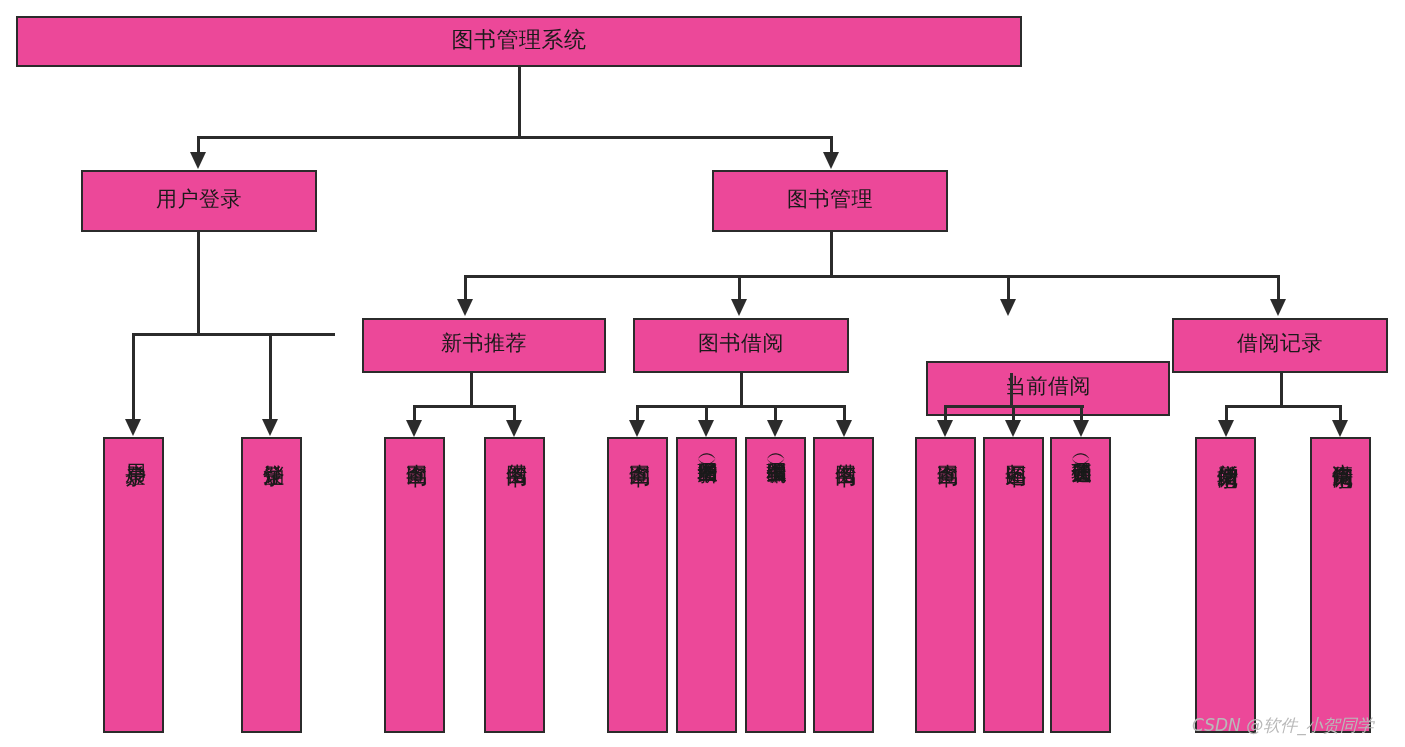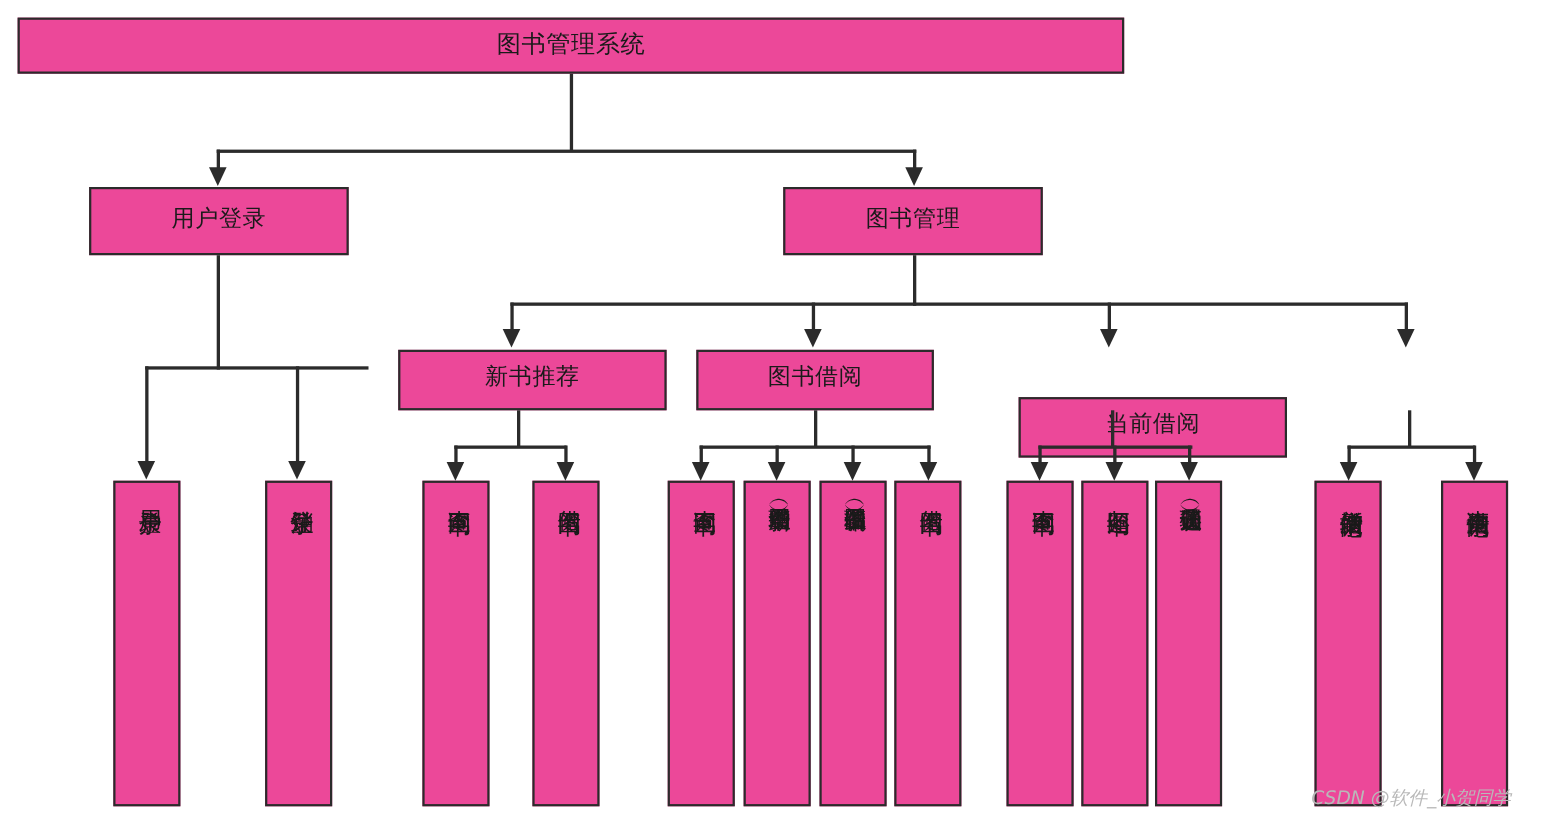--- a/index.html
+++ b/index.html
@@ -99,20 +99,23 @@
   </div>
 
   <div class="node h" style="left:362px; top:318px; width:244px; height:55px;">
     <span class="lbl">新书推荐</span>
   </div>
   <div class="node h" style="left:633px; top:318px; width:216px; height:55px;">
     <span class="lbl">图书借阅</span>
   </div>
   <div class="node h" style="left:926px; top:318px; width:244px; height:55px;margin-top:43px;">
     <span class="lbl">当前借阅</span>
+  </div>
+  <div class="node h" style="left:1172px; top:318px; width:216px; height:55px;">
+    <span class="lbl">借阅记录</span>
   </div>
 
   <div class="node v" style="left:103px; top:437px; width:61px; height:296px;">
     <span class="lbl">用户登录</span>
   </div>
   <div class="node v" style="left:241px; top:437px; width:61px; height:296px;">
     <span class="lbl">注销登录</span>
   </div>
 
   <div class="node v" style="left:384px; top:437px; width:61px; height:296px;">

